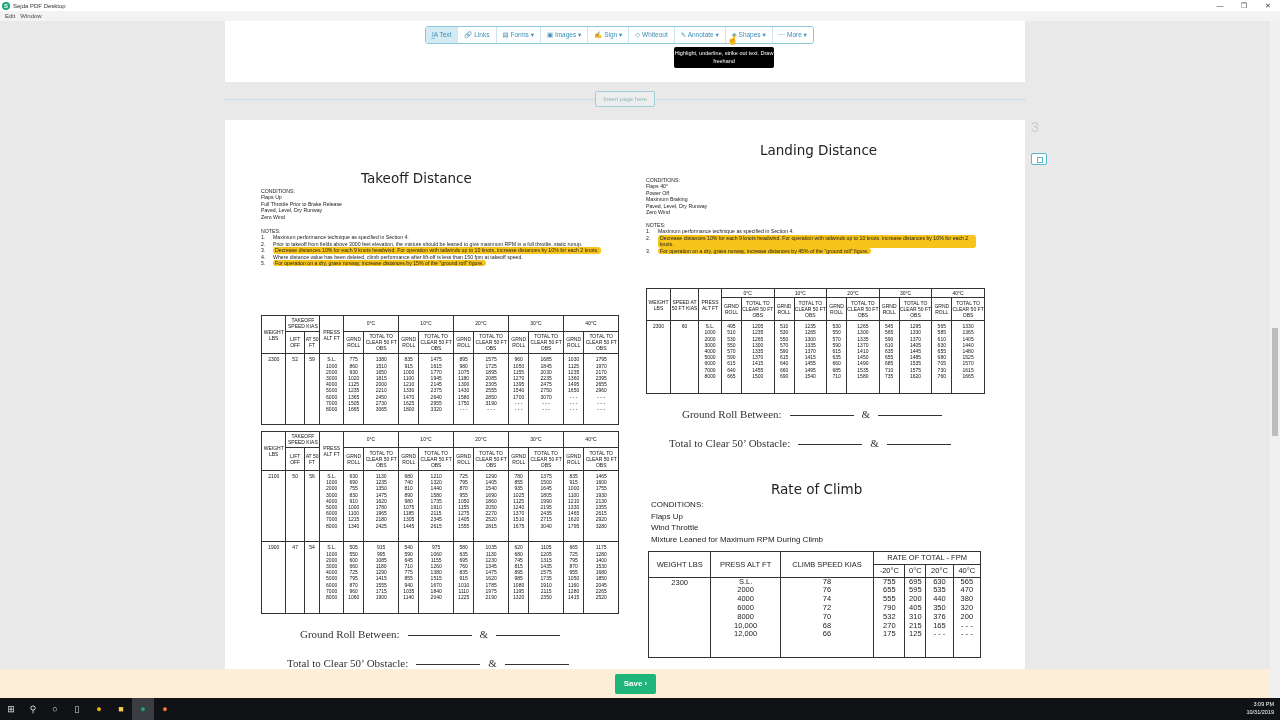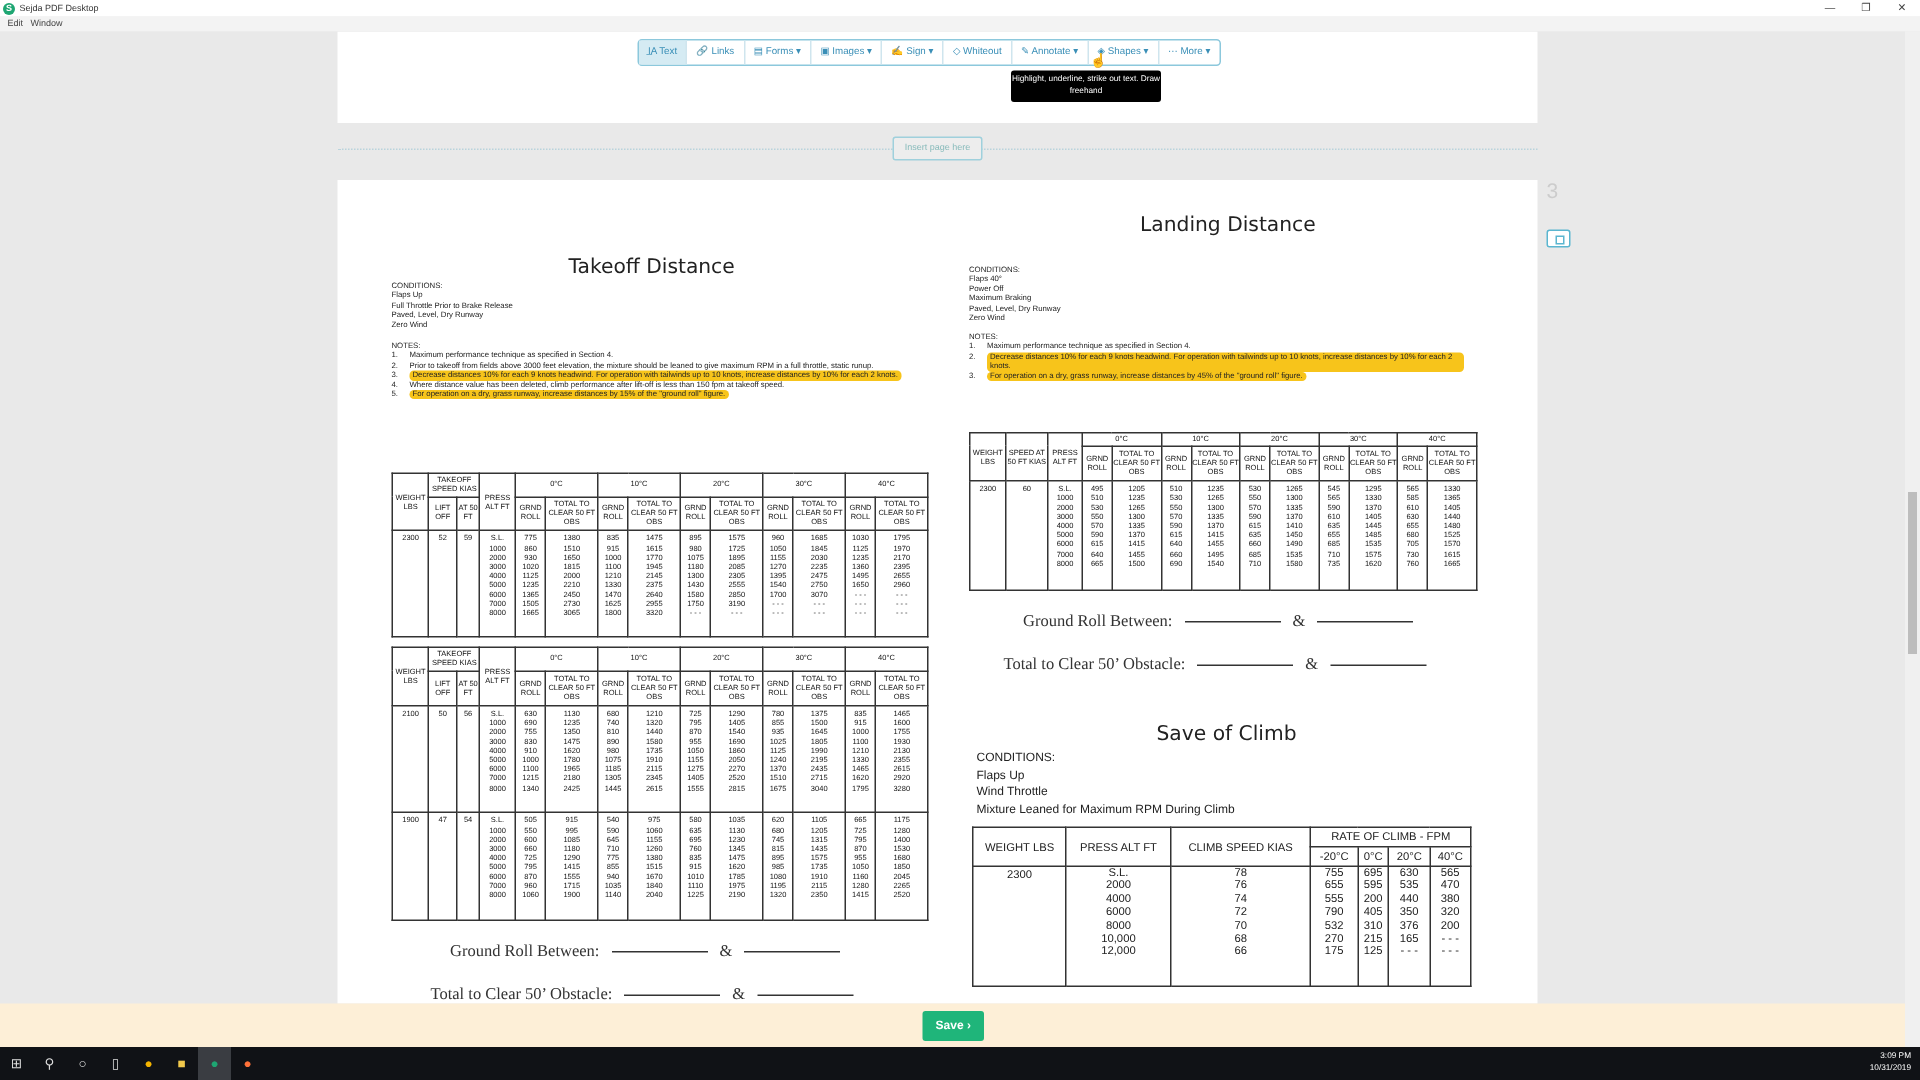--- a/index.html
+++ b/index.html
@@ -67,21 +67,21 @@
 
 <div class="workspace">
   <div class="page-prev"></div>
   <div class="insert-line"></div>
   <div class="insert-btn">Insert page here</div>
   <div class="page-num">3</div>
   <div class="page-btn"></div>
 
   <div class="page">
 
-    <div class="h-title" style="left:154px;top:50px">Takeoff Distance</div>
+    <div class="h-title" style="left:136px;top:50px">Takeoff Distance</div>
     <div class="cond" style="left:36px;top:68px">
       <div>CONDITIONS:</div>
         <div>Flaps Up</div>
         <div>Full Throttle Prior to Brake Release</div>
         <div>Paved, Level, Dry Runway</div>
         <div>Zero Wind</div>
     </div>
     <div class="notes" style="left:36px;top:108px;width:356px">
       <div>NOTES:</div>
       <div id="to-notes">
@@ -717,34 +717,34 @@
               <div>1570</div>
               <div>1615</div>
               <div>1665</div>
             </td>
           </tr>
         </tbody>
       </table>
     <div class="fill-row" style="left:457px;top:288px"><span>Ground Roll Between:</span><span class="blank"></span><span>&amp;</span><span class="blank"></span></div>
     <div class="fill-row" style="left:444px;top:317px"><span>Total to Clear 50’ Obstacle:</span><span class="blank"></span><span>&amp;</span><span class="blank"></span></div>
 
-    <div class="h-title" style="left:546px;top:361px">Save of Climb</div>
+    <div class="h-title" style="left:546px;top:361px">Rate of Climb</div>
     <div class="roc-cond" style="left:426px;top:379px">
       <div>CONDITIONS:</div>
         <div>Flaps Up</div>
         <div>Wind Throttle</div>
         <div>Mixture Leaned for Maximum RPM During Climb</div>
     </div>
     <table class="roc" id="roc-t" style="left:423px;top:431px;width:333px;height:107px">
         <tbody>
           <tr>
             <th rowspan="2">WEIGHT LBS</th>
             <th rowspan="2">PRESS ALT FT</th>
             <th rowspan="2">CLIMB SPEED KIAS</th>
-            <th colspan="4">RATE OF CLIMB - FPM</th>
+            <th colspan="4">RATE OF TOTAL - FPM</th>
           </tr>
           <tr>
             <th>-20°C</th>
             <th>0°C</th>
             <th>20°C</th>
             <th>40°C</th>
           </tr>
           <tr>
             <td class="data" style="vertical-align:top">2300</td>
             <td class="data" style="vertical-align:top">

